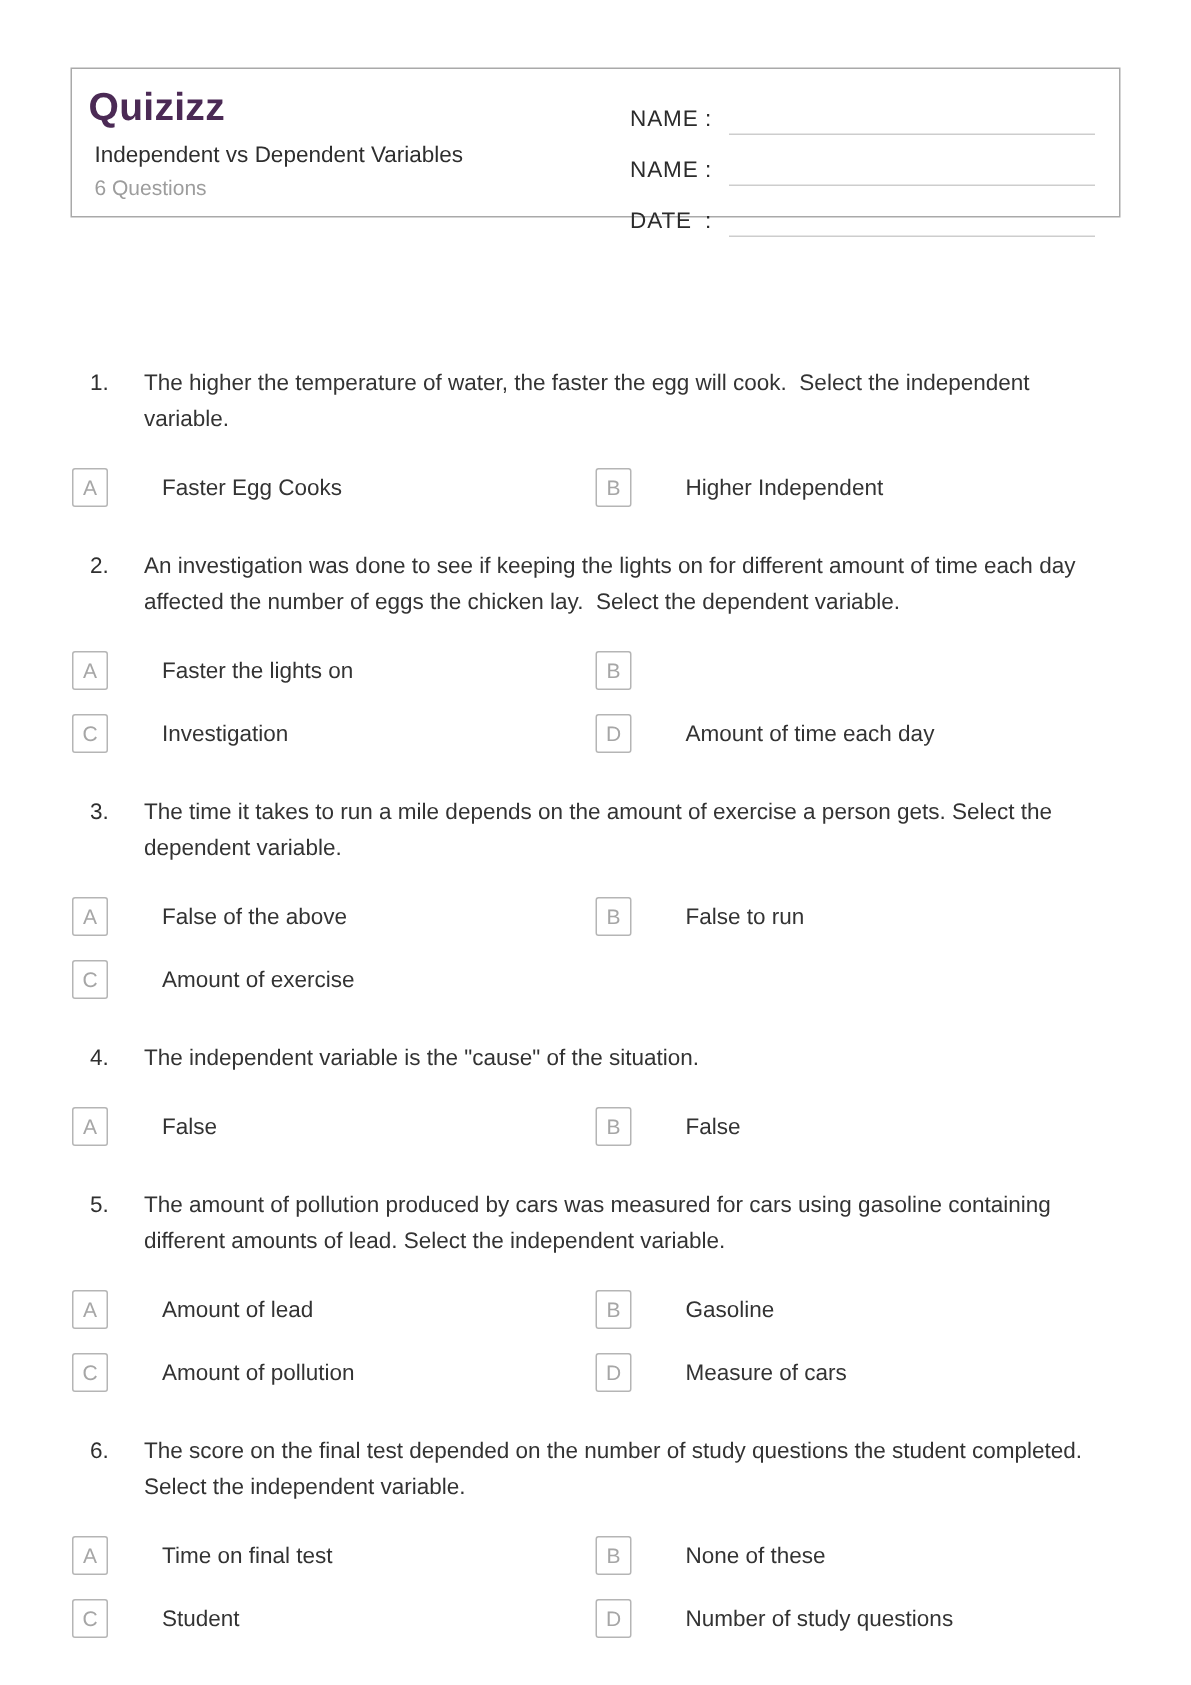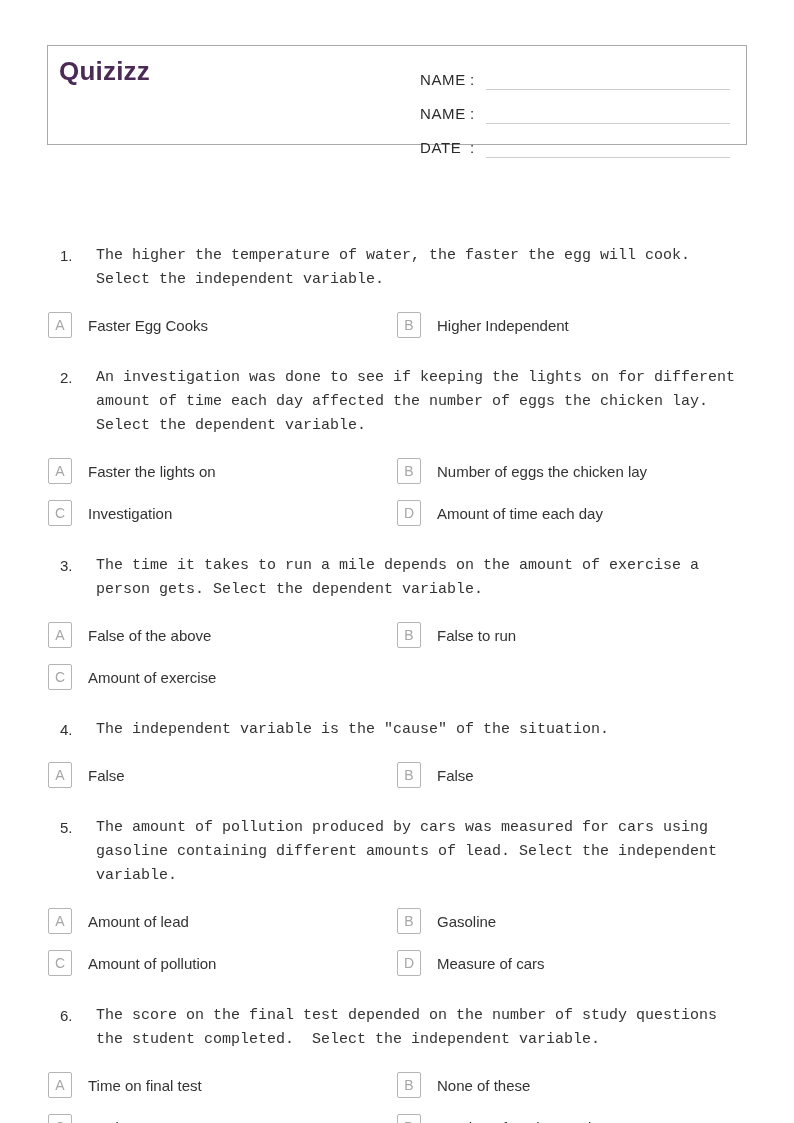--- a/index.html
+++ b/index.html
@@ -31,40 +31,44 @@
   .f-colon { width:8px; }
   .f-line { flex:1; margin-left:8px; border-bottom:1px solid #cdcdcd; height:20px; }
 
   
   .questions { position:absolute; left:48px; top:244px; width:699px; }
   .question { margin-bottom:28px; }
   .q-head { position:relative; padding-left:48px; min-height:24px; }
   .q-num { position:absolute; left:12px; top:0; font-size:15px; line-height:24px; color:#2f2f2f; }
   .q-text {
     font-size:15px; line-height:24px; color:#333333;
-    white-space:pre-wrap; max-width:640px;font-family:Liberation Mono, monospace;
+    white-space:pre-wrap; max-width:640px;
   }
   .options {
     margin-top:20px; display:grid; grid-template-columns:349px 1fr; row-gap:16px;
   }
   .option { display:flex; align-items:center; height:26px; }
   .opt-box {
     width:24px; height:26px; box-sizing:border-box;
     border:1px solid #b5b5b5; border-radius:2px;
     display:flex; align-items:center; justify-content:center;
     font-size:14px; color:#a6a6a6; flex:0 0 auto;
   }
-  .opt-label { margin-left:16px; font-size:15px; color:#333333; }
+  .opt-label { margin-left:36px; font-size:15px; color:#333333; }
 </style>
 </head>
 <body>
 
 <div class="header-box">
   <div class="logo">Quizizz</div>
 
+  <div class="quiz-meta">
+    <div class="quiz-title">Independent vs Dependent Variables</div>
+    <div class="quiz-sub">6 Questions</div>
+  </div>
 
   <div class="fields">
     <div class="field-row">
       <span class="f-label">NAME</span>
       <span class="f-colon">:</span>
       <span class="f-line"></span>
     </div>
     <div class="field-row">
       <span class="f-label">NAME</span>
       <span class="f-colon">:</span>
@@ -103,21 +107,20 @@
       <div class="q-text">An investigation was done to see if keeping the lights on for different amount of time each day affected the number of eggs the chicken lay.  Select the dependent variable.</div>
     </div>
     <div class="options">
   <div class="option">
     <span class="opt-box">A</span>
     <span class="opt-label">Faster the lights on</span>
   </div>
 
   <div class="option">
     <span class="opt-box">B</span>
-    <span class="opt-label">Number of eggs the chicken lay</span>
   </div>
 
   <div class="option">
     <span class="opt-box">C</span>
     <span class="opt-label">Investigation</span>
   </div>
 
   <div class="option">
     <span class="opt-box">D</span>
     <span class="opt-label">Amount of time each day</span>

